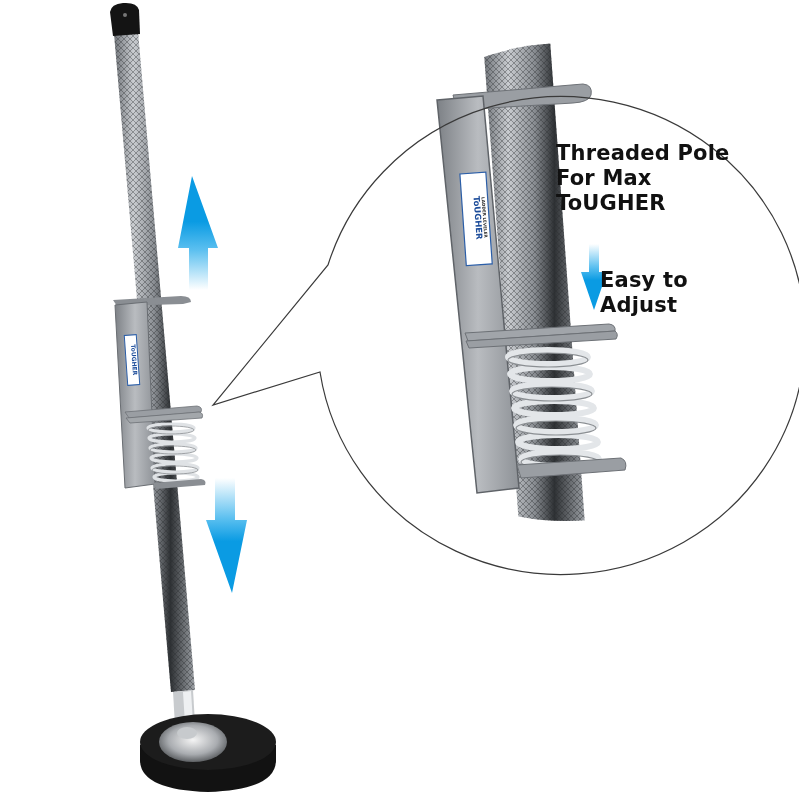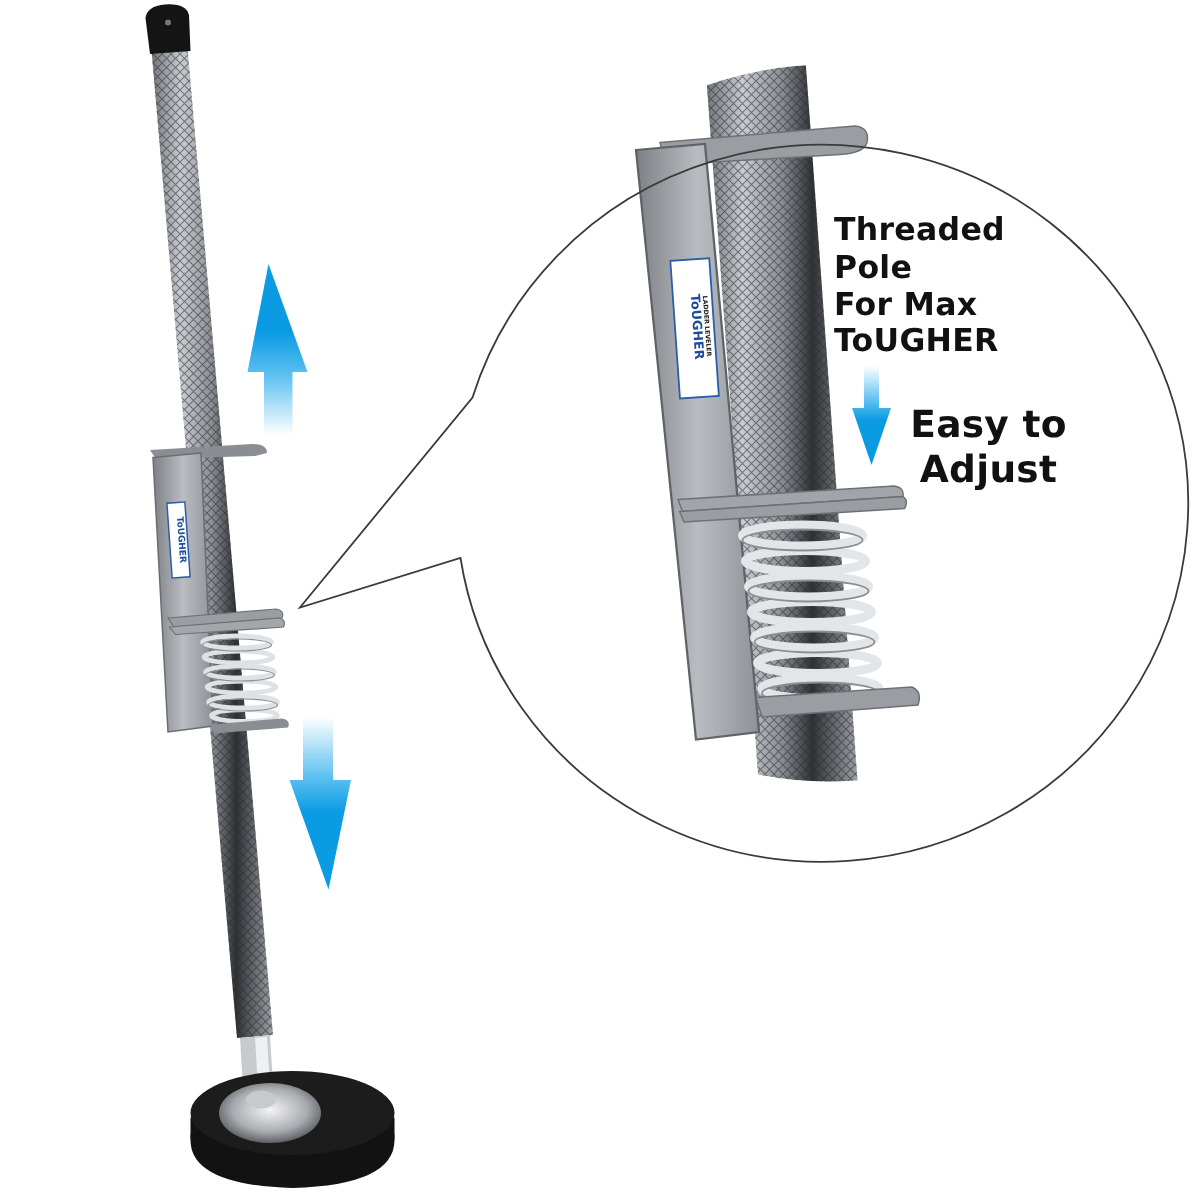--- a/index.html
+++ b/index.html
@@ -1,22 +1,22 @@
 <!DOCTYPE html>
 <html><head>
 <meta charset="utf-8">
 <style>
   html, body { margin: 0; padding: 0; background: #ffffff; }
   body { width: 799px; height: 800px; position: relative; overflow: hidden;
          font-family: "DejaVu Sans", sans-serif; }
-  #stage { position: absolute; left: 0; top: 0; width: 718px; height: 800px; }
+  #stage { position: absolute; left: 0; top: 0; width: 718px; height: 800px; padding-left: 13px; }
   .label { position: absolute; font-family: "DejaVu Sans", sans-serif; font-weight: bold;
            color: #111111; letter-spacing: 0.2px; line-height: 1.18; }
   #label-threaded { left: 556px; top: 141px; font-size: 21px; }
-  #label-adjust { left: 600px; top: 268px; font-size: 25px; text-align: center; }
+  #label-adjust { left: 600px; top: 268px; font-size: 21px; }
 </style>
 </head>
 <body>
 
 <div id="stage">
 <svg width="799" height="800" viewBox="0 0 799 800" xmlns="http://www.w3.org/2000/svg">
   <defs>
     <linearGradient id="poleGrad" x1="0" y1="0" x2="1" y2="0">
       <stop offset="0" stop-color="#6d7176"></stop>
       <stop offset="0.25" stop-color="#c9ccd0"></stop>

